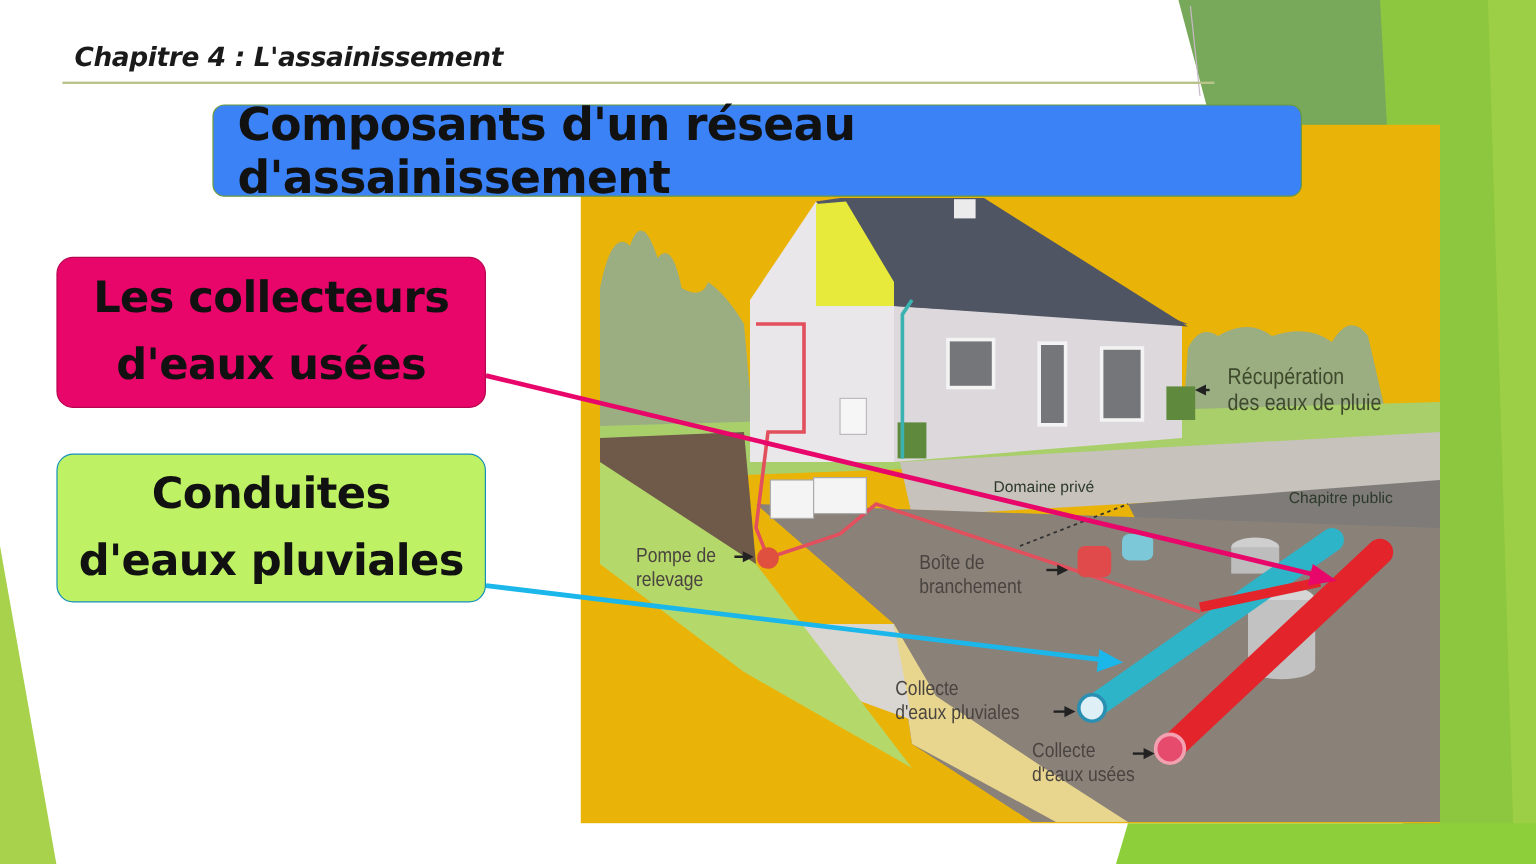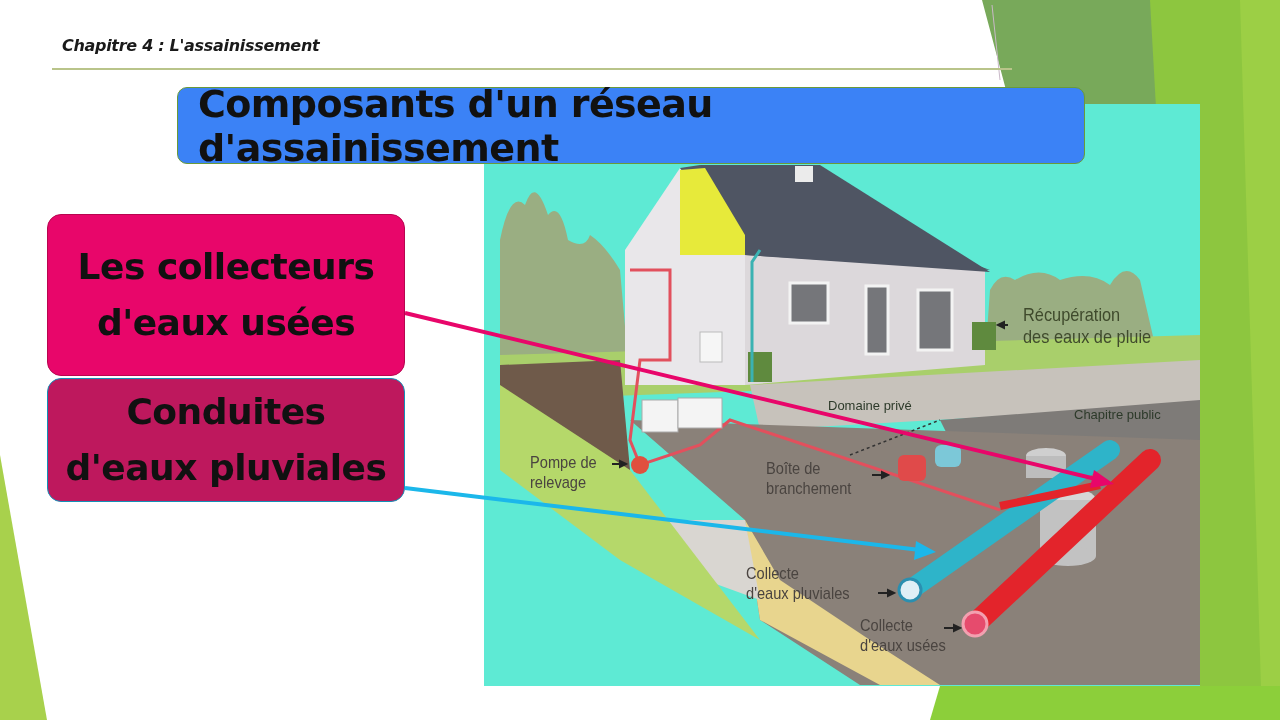--- a/index.html
+++ b/index.html
@@ -1,26 +1,26 @@
 <!DOCTYPE html>
 <html><head>
 <meta charset="utf-8">
 <style>
   html, body { margin:0; padding:0; }
   body { width:1280px; height:720px; position:relative; overflow:hidden; background:#ffffff; font-family:"Liberation Sans", sans-serif; }
   .abs { position:absolute; }
-  .chapter { left:62px; top:36px; font-size:16px; font-style:italic; font-weight:bold; color:#1a1a1a; font-family:"DejaVu Sans", sans-serif; letter-spacing:-0.3px; }
+  .chapter { left:62px; top:36px; font-size:22px; font-style:italic; font-weight:bold; color:#1a1a1a; font-family:"DejaVu Sans", sans-serif; letter-spacing:-0.3px; }
   .chapter-rule { left:52px; top:68px; width:960px; height:2px; background:#b9c48a; }
   .title-box { left:177px; top:87px; width:908px; height:77px; background:#3b82f6; border:1.5px solid #6a9a3a; border-radius:10px; box-sizing:border-box; display:flex; align-items:center; padding-left:20px; }
   .title-box span { font-size:38px; font-weight:bold; color:#111; font-family:"DejaVu Sans", sans-serif; letter-spacing:-0.6px; }
   .callout { left:47px; width:358px; border-radius:14px; box-sizing:border-box; display:flex; align-items:center; justify-content:center; text-align:center; }
   .callout span { font-size:36px; font-weight:bold; color:#111; line-height:56px; font-family:"DejaVu Sans", sans-serif; letter-spacing:-0.5px; }
-  .callout-pink { top:214px; height:162px; background:#e8066a; border:1.5px solid #b8054f; }
-  .callout-blue { top:378px; height:124px; background:#be185d; border:1.5px solid #1390b8; }
-  .diagram-frame { left:484px; top:104px; width:716px; height:582px; background:#5eead4; }
+  .callout-pink { top:214px; height:126px; background:#e8066a; border:1.5px solid #b8054f; }
+  .callout-blue { top:378px; height:124px; background:#bef264; border:1.5px solid #1390b8; }
+  .diagram-frame { left:484px; top:104px; width:716px; height:582px; background:#eab308; }
   .lbl { font-family:"Liberation Sans", sans-serif; color:#4a4440; font-size:17px; line-height:20px; transform:scaleX(0.86); transform-origin:left top; }
   .lbl-dark { color:#3f4a2c; font-size:19px; line-height:22px; }
   .lbl-small { font-size:13px; color:#2d3a2a; transform:none; }
 </style>
 </head>
 <body>
 
 <svg class="abs" style="left:0;top:0" width="1280" height="720" viewBox="0 0 1280 720">
   <polygon points="982,0 1178,0 1210,720 1170,720 1160,105 1010,105" fill="#78a95a"></polygon>
   <polygon points="1150,0 1258,0 1275,720 1190,720" fill="#8dc63f"></polygon>

